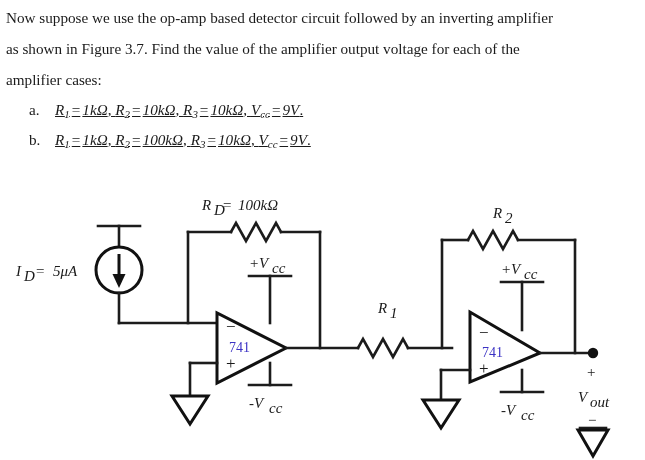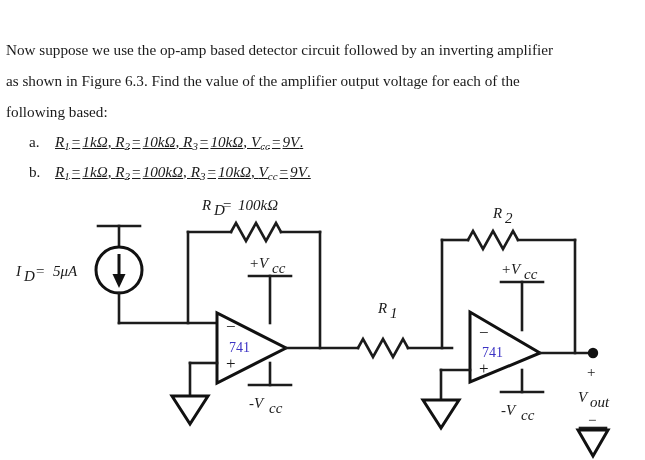--- a/index.html
+++ b/index.html
@@ -15,21 +15,20 @@
     font-family: "Liberation Serif", "DejaVu Serif", serif;
     color: #1a1a1a;
   }
 
   
   #problem-text {
     position: absolute;
     left: 6px;
     top: 2px;
     width: 636px;
-    margin-top: 32px;
   }
   .prob-line {
     font-size: 15.2px;
     line-height: 31px;
     white-space: nowrap;
     letter-spacing: 0.0px;
   }
   .case-list {
     margin-top: 2px;
   }
@@ -118,22 +117,22 @@
     font-size: 17px;
     fill: #1a1a1a;
   }
 </style>
 </head>
 <body>
 
 <div id="problem-text">
 
   <div class="prob-line">Now suppose we use the op-amp based detector circuit followed by an inverting amplifier</div>
-  <div class="prob-line">as shown in Figure 6.3.  Find the value of the amplifier output voltage for each of the</div>
-  <div class="prob-line">following based:</div>
+  <div class="prob-line">as shown in Figure 3.7.  Find the value of the amplifier output voltage for each of the</div>
+  <div class="prob-line">amplifier cases:</div>
 
   <div class="case-list">
 
     <div class="case-row">
       <span class="case-label">a.</span><span class="mathi">R</span><span class="mathsub">1</span><span class="eqsp">=</span><span class="mathi">1kΩ</span>,
       <span class="mathi">R</span><span class="mathsub">2</span><span class="eqsp">=</span><span class="mathi">10kΩ</span>,
       <span class="mathi">R</span><span class="mathsub">3</span><span class="eqsp">=</span><span class="mathi">10kΩ</span>,
       <span class="mathi">V</span><span class="mathsub">cc</span><span class="eqsp">=</span><span class="mathi">9V</span>.
     </div>
 

